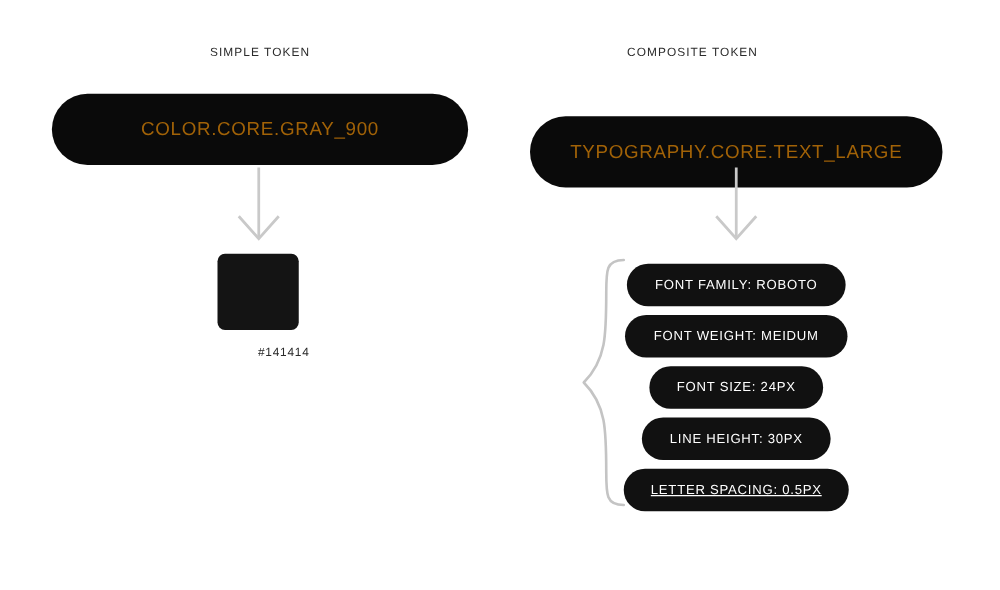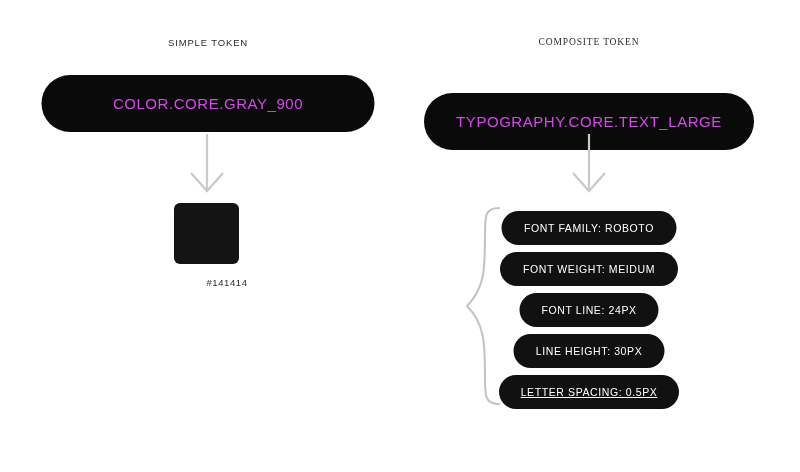--- a/index.html
+++ b/index.html
@@ -26,32 +26,32 @@
     position: absolute;
     font-size: 9.5px;
     font-weight: 400;
     letter-spacing: 0.85px;
     color: #2b2b2b;
     white-space: nowrap;
     text-align: center;
     transform: translateX(-50%);
   }
   #title-simple    { left: 208px; top: 37px; }
-  #title-composite { left: 589px; top: 37px; font-family: Liberation Serif, serif; }
+  #title-composite { left: 554px; top: 37px; }
 
   
   .token-pill {
     position: absolute;
     height: 57px;
     background: #0a0a0a;
     border-radius: 999px;
     display: flex;
     align-items: center;
     justify-content: center;
-    color: #d946ef;
+    color: #a16207;
     font-size: 15px;
     font-weight: 400;
     letter-spacing: 0.55px;
     white-space: nowrap;
     transform: translateX(-50%);
   }
   #token-simple {
     left: 208px;
     top: 75px;
     width: 333px;
@@ -171,21 +171,21 @@
 
   <div class="attr-pill" id="attr-1">
     <span>FONT WEIGHT: MEIDUM</span>
   </div>
 
   <div class="attr-pill" id="attr-0">
     <span>FONT FAMILY: ROBOTO</span>
   </div>
 
   <div class="attr-pill" id="attr-2">
-    <span>FONT LINE: 24PX</span>
+    <span>FONT SIZE: 24PX</span>
   </div>
 
   <div class="attr-pill" id="attr-3">
     <span>LINE HEIGHT: 30PX</span>
   </div>
 
   <div class="attr-pill" id="attr-4">
     <span>LETTER SPACING: 0.5PX</span>
   </div>
 

